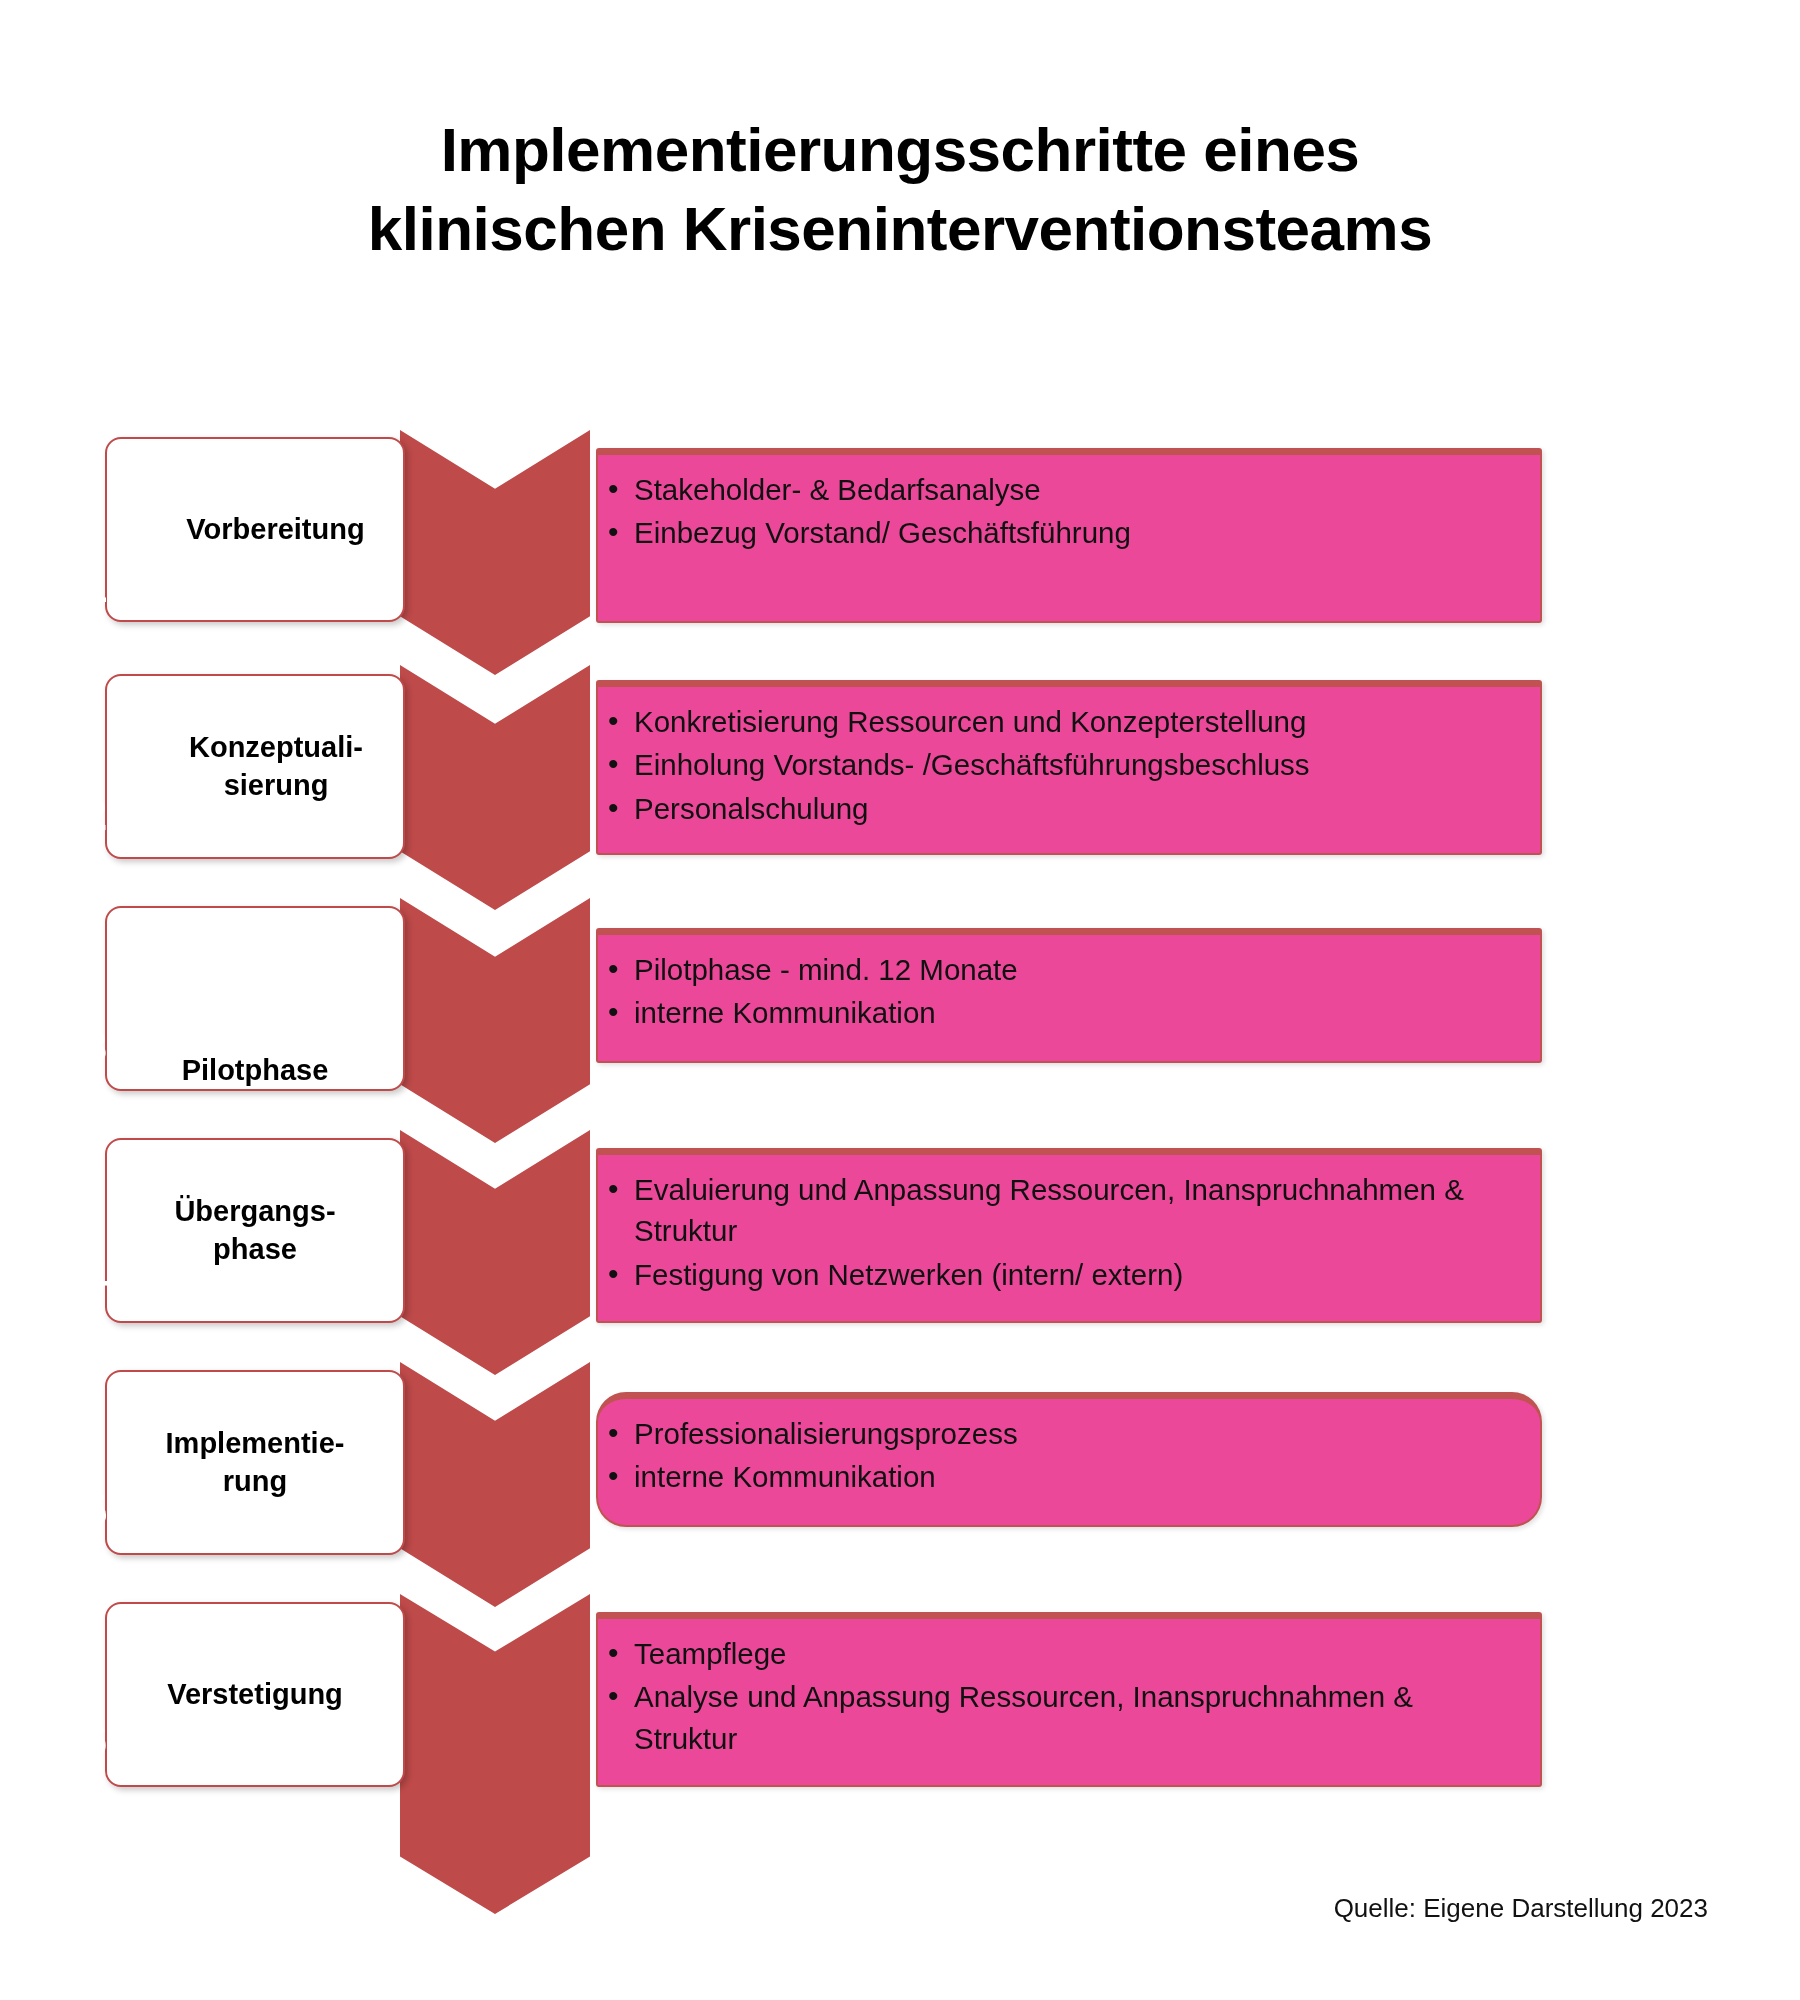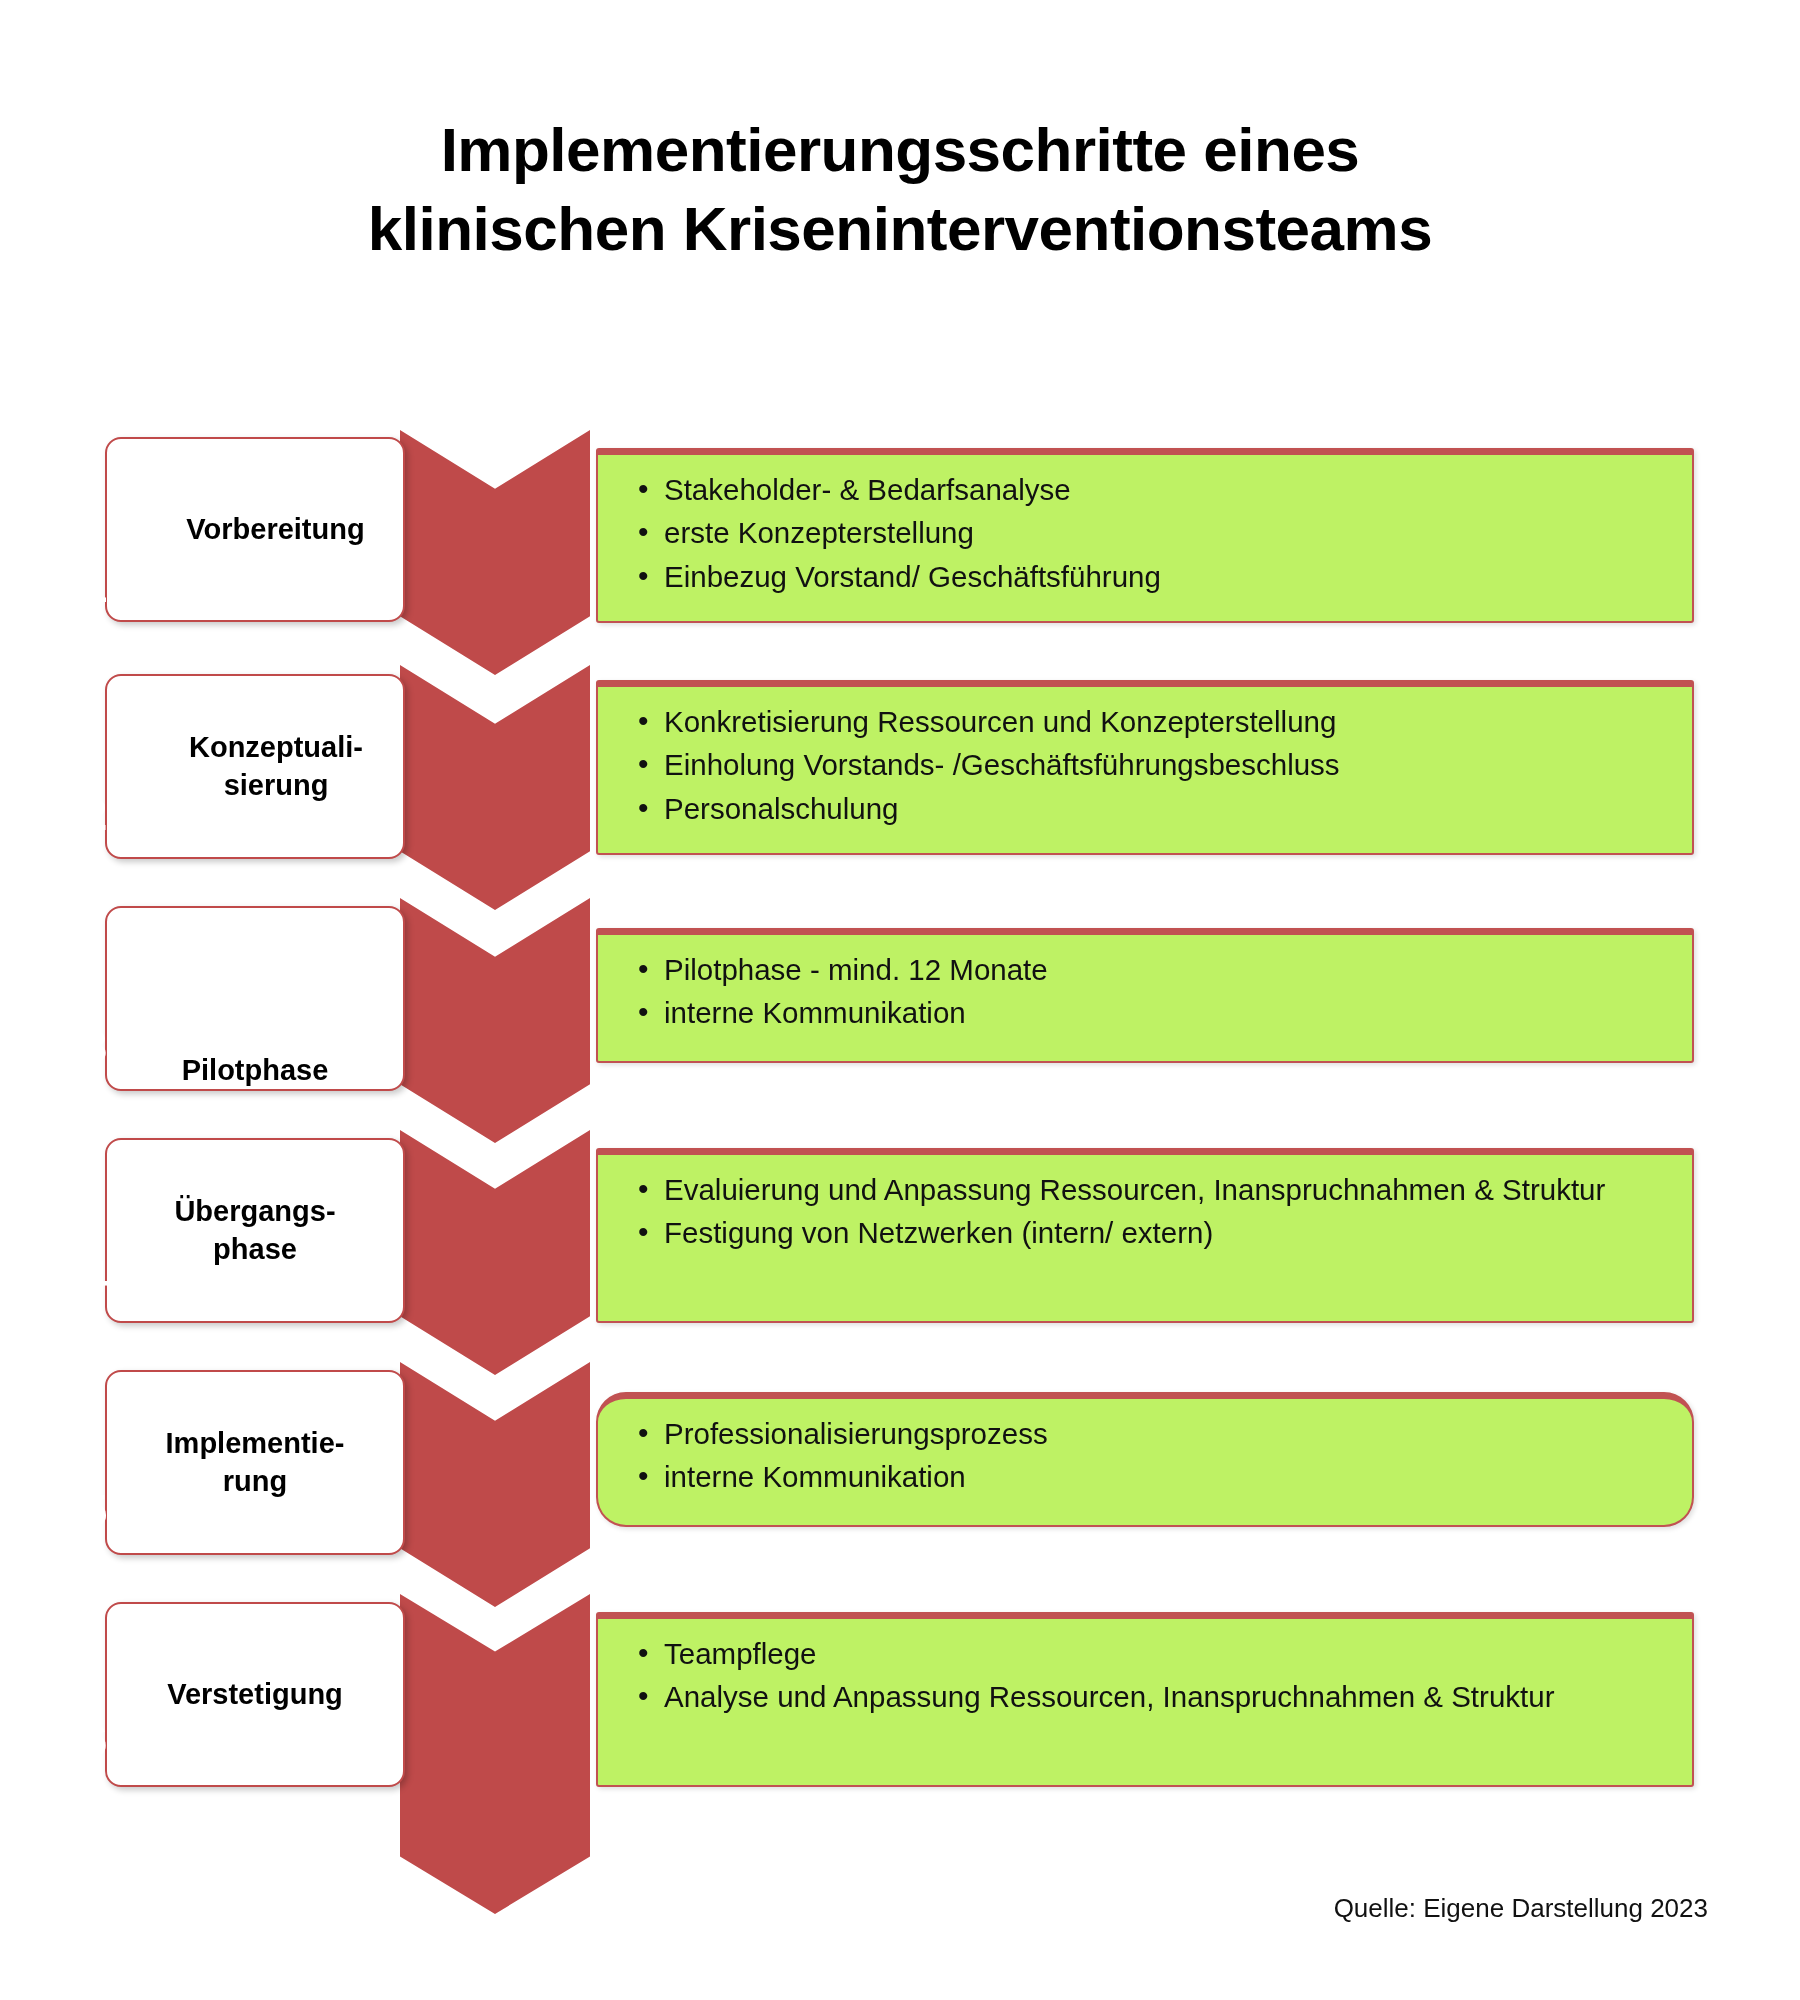--- a/index.html
+++ b/index.html
@@ -87,28 +87,28 @@
     font-size: 44px;
     font-weight: bold;
     z-index: 7;
     pointer-events: none;
   }
 
   
   .content-box {
     position: absolute;
     left: 596px;
-    width: 1098px;
+    width: 946px;
     box-sizing: border-box;
-    background: #bef264;
+    background: #ec4899;
     border: 2px solid #c15252;
     border-top: 7px solid #c15252;
     border-radius: 3px;
     box-shadow: 2px 2px 5px rgba(0,0,0,0.13);
-    padding: 14px 18px 14px 38px;
+    padding: 14px 18px 14px 8px;
     z-index: 5;
   }
   .content-box ul {
     list-style: none;
     margin: 0;
     padding: 0;
   }
   .content-box li {
     font-size: 29.5px;
     line-height: 1.40;
@@ -175,21 +175,20 @@
       <span class="label-text">Implementie-
 rung</span>
     </div>
     <div class="label-box" id="lbl-5" style="top: 1602px; height: 185px;">
       <span class="label-text">Verstetigung</span>
     </div>
 
     <div class="content-box" id="cnt-0" style="top: 448px; min-height: 175px;">
       <ul>
         <li>Stakeholder- &amp; Bedarfsanalyse</li>
-        <li>erste Konzepterstellung</li>
         <li>Einbezug Vorstand/ Geschäftsführung</li>
       </ul>
     </div>
     <div class="content-box" id="cnt-1" style="top: 680px; min-height: 175px;">
       <ul>
         <li>Konkretisierung Ressourcen und Konzepterstellung</li>
         <li>Einholung Vorstands- /Geschäftsführungsbeschluss</li>
         <li>Personalschulung</li>
       </ul>
     </div>

